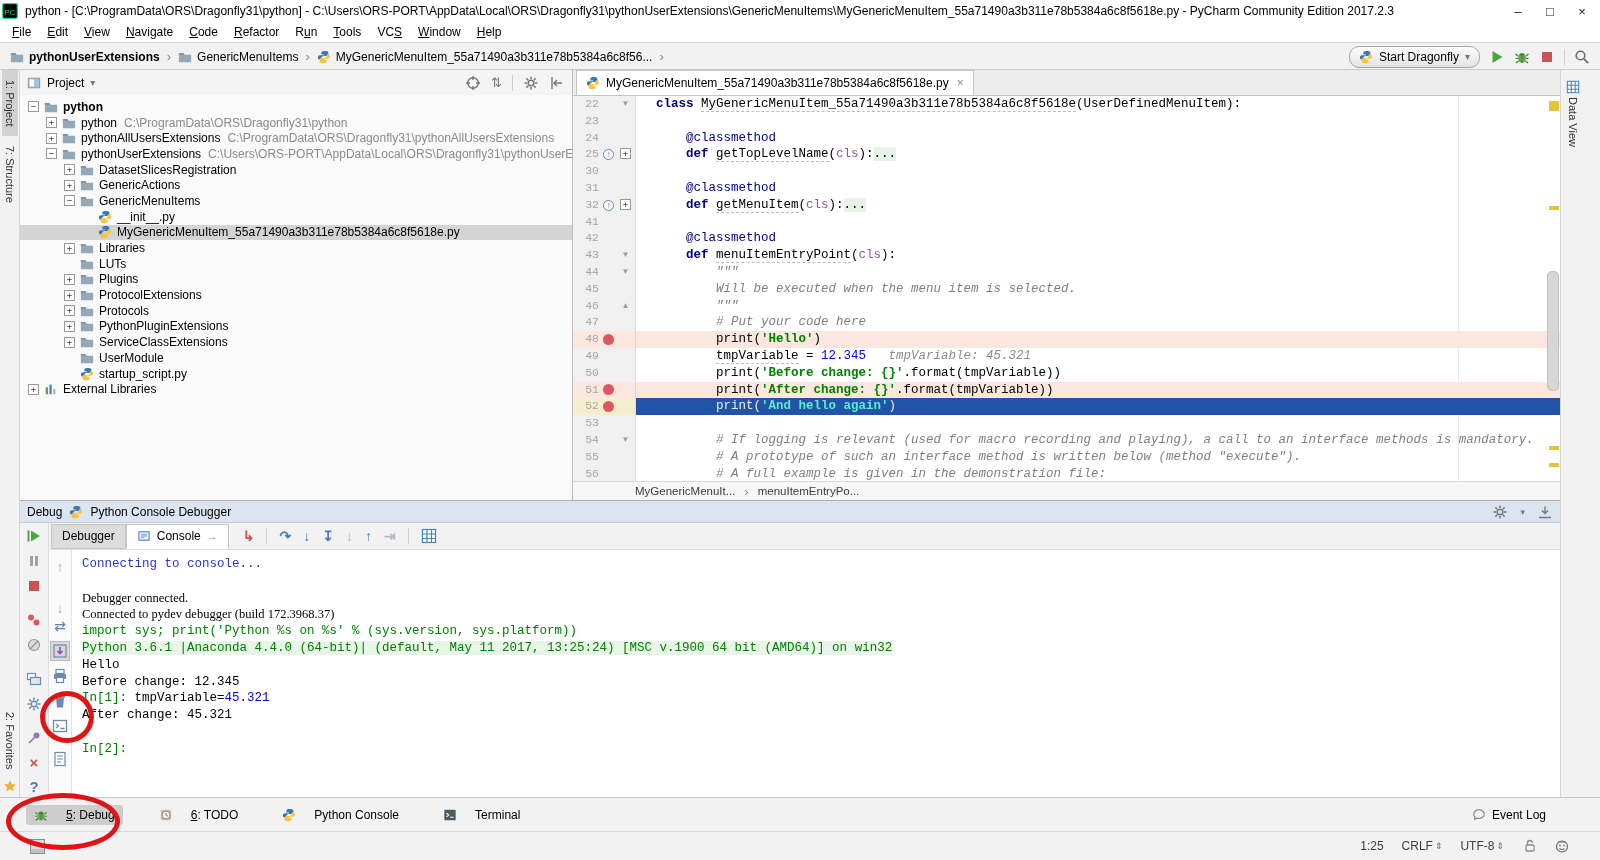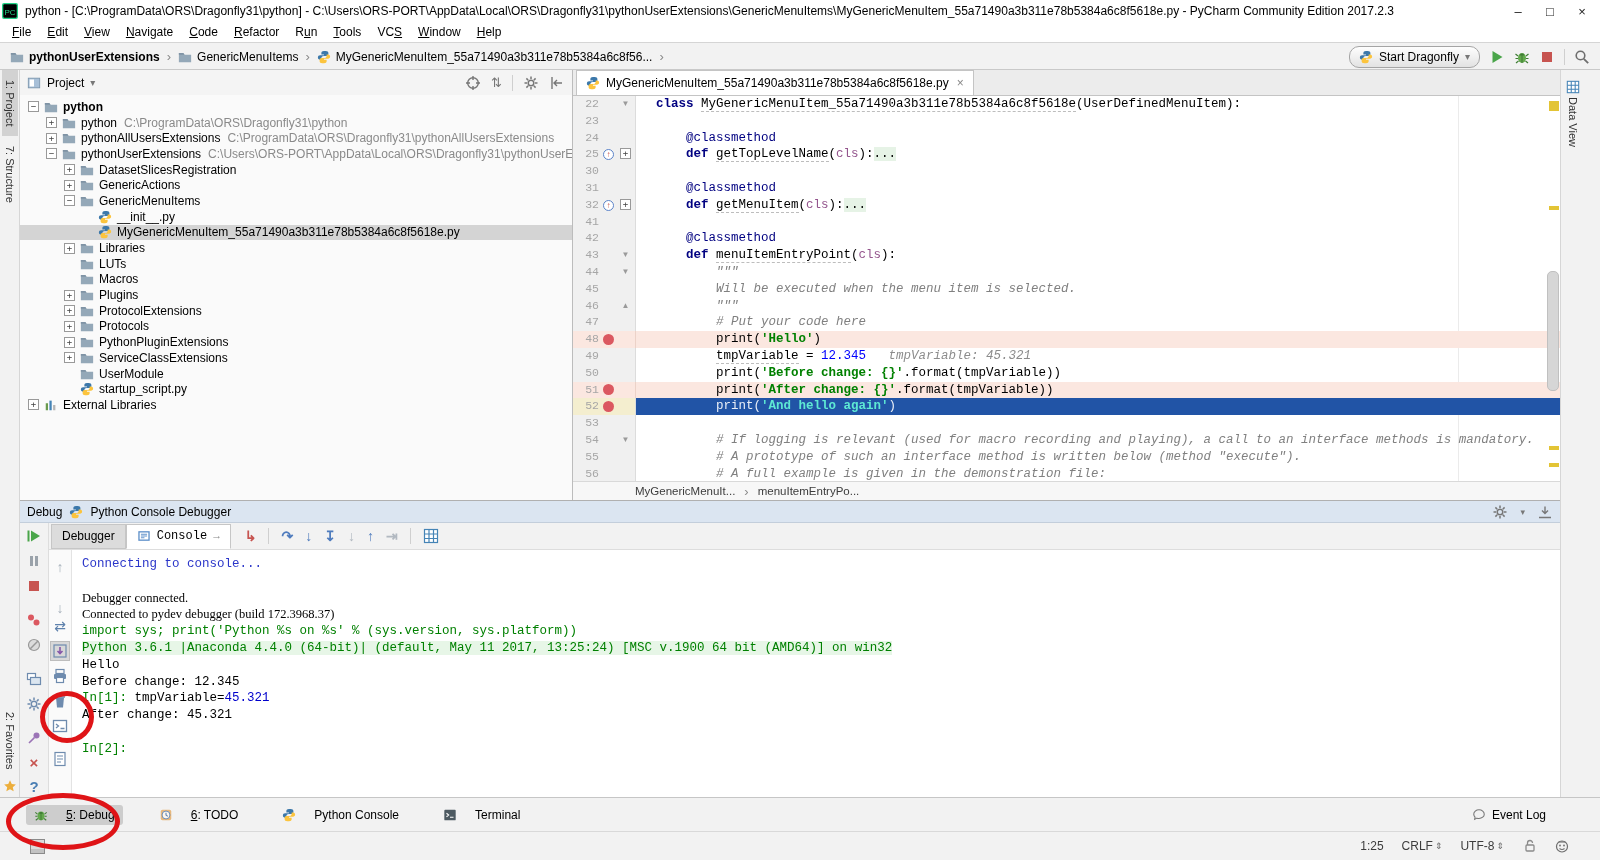--- a/index.html
+++ b/index.html
@@ -99,21 +99,21 @@
   .dhead{height:21px;flex:none;background:#dbe5f1;border-bottom:1px solid #c3cedb;display:flex;align-items:center;gap:7px;padding:0 7px;}
   .dhead .spacer{flex:1;}
   .dhead .hicons{display:flex;gap:12px;align-items:center;}
   .dbody{flex:1;display:flex;min-height:0;}
   .dleft{width:28px;flex:none;background:#f2f2f2;border-right:1px solid #ddd;display:flex;flex-direction:column;align-items:center;padding-top:5px;}
   .dleft>*{margin-bottom:9px;}
   .hsep{width:16px;height:1px;background:#cfcfcf;margin-bottom:9px;}
   .dright{flex:1;display:flex;flex-direction:column;min-width:0;}
   .dtabs{height:26px;flex:none;display:flex;align-items:center;background:#f2f2f2;border-bottom:1px solid #ddd;padding-left:2px;}
   .dtab{height:25px;display:flex;align-items:center;gap:6px;padding:0 10px;background:#dcdcdc;border:1px solid #c6c6c6;font-size:12px;box-sizing:border-box;}
-  .dtab.sel{background:#fff;border-bottom-color:#fff;font-family:Liberation Mono, monospace;}
+  .dtab.sel{background:#fff;border-bottom-color:#fff;}
   .dtab .suffix{color:#888;font-size:11px;}
   .steps{display:flex;align-items:center;gap:12px;margin-left:14px;}
   .stepg{font-size:14px;font-weight:bold;}
   .dmain{flex:1;display:flex;min-height:0;}
   .cstrip{width:22px;flex:none;background:#fafafa;border-right:1px solid #e3e3e3;display:flex;flex-direction:column;align-items:center;}
   .iconbox{width:20px;height:20px;display:flex;align-items:center;justify-content:center;flex:none;}
   .iconbox.selbox{background:#d8d8d8;border:1px solid #bdbdbd;box-sizing:border-box;}
   #console{flex:1;background:#fff;font-family:"Liberation Mono","DejaVu Sans Mono",monospace;font-size:12.5px;padding:6px 0 0 10px;overflow:hidden;}
   .cline{height:16.8px;line-height:16.8px;white-space:pre;}
   .c-info{color:#2b36c9;}
@@ -468,27 +468,20 @@
           <use href="#s-folder" xlink:href="#s-folder"></use>
         </svg>
         <span class="tlabel">Libraries</span>
       </div>
       <div class="trow" style="padding-left: 44px;">
         <span class="expspace"></span>
         <svg class="icon sm">
           <use href="#s-folder" xlink:href="#s-folder"></use>
         </svg>
         <span class="tlabel">LUTs</span>
-      </div>
-      <div class="trow" style="padding-left: 44px;">
-        <span class="expspace"></span>
-        <svg class="icon sm">
-          <use href="#s-folder" xlink:href="#s-folder"></use>
-        </svg>
-        <span class="tlabel">Macros</span>
       </div>
       <div class="trow" style="padding-left: 44px;">
         <span class="exp">+</span>
         <svg class="icon sm">
           <use href="#s-folder" xlink:href="#s-folder"></use>
         </svg>
         <span class="tlabel">Plugins</span>
       </div>
       <div class="trow" style="padding-left: 44px;">
         <span class="exp">+</span>

